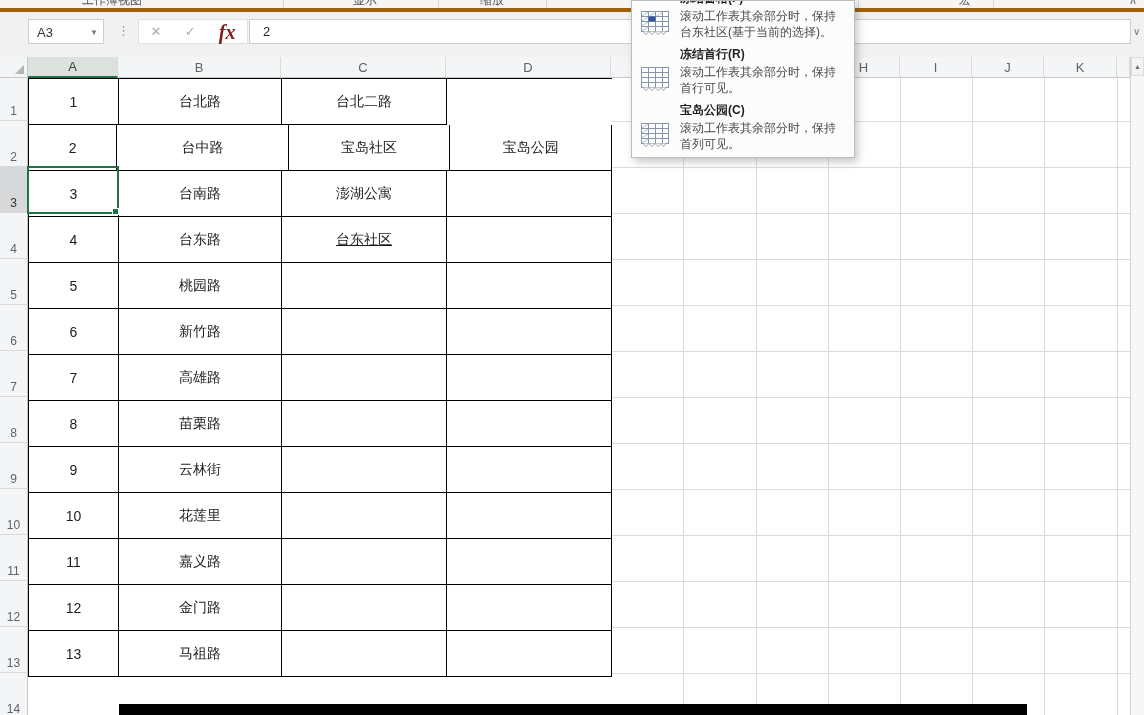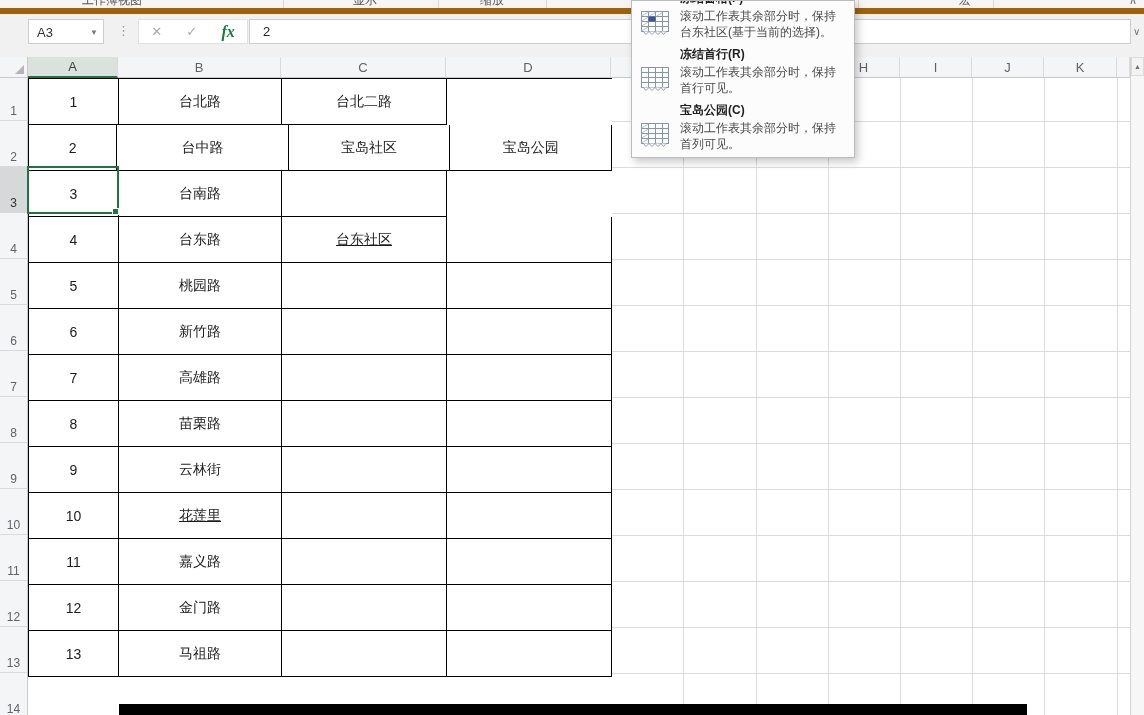--- a/index.html
+++ b/index.html
@@ -3,32 +3,32 @@
 <meta charset="utf-8">
 <style>
   html,body{margin:0;padding:0;background:#888;}
   #screen{
     position:relative;width:1144px;height:715px;overflow:hidden;
     background:#f2f1f1;
     font-family:"Liberation Sans","DejaVu Sans",sans-serif;
     -webkit-font-smoothing:antialiased;
   }
   
-  #ribbon-strip{position:absolute;left:0;top:0;width:1144px;height:8px;background:#f6f5f4;border-bottom:6px solid #a16207;overflow:hidden;z-index:2;text-decoration:underline;}
+  #ribbon-strip{position:absolute;left:0;top:0;width:1144px;height:8px;background:#f6f5f4;border-bottom:4px solid #a16207;overflow:hidden;z-index:2;text-decoration:underline;}
   .ribbon-group-label{position:absolute;top:-8px;transform:translateX(-50%);font-size:12px;color:#555;white-space:nowrap;}
   .ribbon-divider{position:absolute;top:0;width:1px;height:8px;background:#d9d7d5;}
   #collapse-ribbon{position:absolute;top:-6px;left:1129px;font-size:11px;color:#666;}
   
   #formula-row{position:absolute;left:0;top:9px;width:1144px;height:48px;background:#f2f1f1;z-index:1;}
   #name-box{position:absolute;left:28px;top:10px;width:76px;height:25px;background:#fff;border:1px solid #d0cecd;font-size:13px;color:#333;line-height:25px;padding-left:8px;box-sizing:border-box;}
   #name-box .dd{position:absolute;right:5px;top:0;font-size:8px;color:#777;}
   #fr-dots{position:absolute;left:117px;top:14px;font-size:13px;color:#9a9a9a;}
   #fx-cluster{position:absolute;left:138px;top:10px;width:110px;height:25px;background:#fff;border:1px solid #e3e1e0;box-sizing:border-box;display:flex;align-items:center;justify-content:space-around;}
   .fx-btn{font-size:13px;color:#ababab;line-height:1;}
-  #fx-btn-fx{font-family:"Liberation Serif","DejaVu Serif",serif;font-style:italic;font-weight:bold;font-size:16px;color:#15803d;}
+  #fx-btn-fx{font-family:"Liberation Serif","DejaVu Serif",serif;font-style:italic;font-weight:bold;font-size:20px;color:#7f1d1d;}
   #formula-input{position:absolute;left:249px;top:10px;width:882px;height:25px;background:#fff;border:1px solid #d0cecd;box-sizing:border-box;font-size:13px;color:#222;line-height:23px;padding-left:13px;}
   #formula-expand{position:absolute;left:1133px;top:17px;font-size:10px;color:#777;}
   
   #corner-box{position:absolute;left:0;top:57px;width:28px;height:21px;background:#f4f5f6;border-right:1px solid #c9c9c9;border-bottom:1px solid #c9c9c9;box-sizing:border-box;z-index:3;}
   #corner-box .tri{position:absolute;right:3px;bottom:3px;width:0;height:0;border-left:9px solid transparent;border-bottom:9px solid #b5b5b5;}
   .col-header{position:absolute;top:57px;height:21px;background:#f4f5f6;border-right:1px solid #dadada;border-bottom:1px solid #c9c9c9;box-sizing:border-box;display:flex;align-items:center;justify-content:center;font-size:13px;color:#5f6368;z-index:3;}
   .col-header.selected{background:#dbe2de;border-bottom:2px solid #217346;color:#39443d;}
   .row-header{position:absolute;left:0;width:28px;background:#f4f5f6;border-right:1px solid #c9c9c9;border-bottom:1px solid #dadada;box-sizing:border-box;display:flex;align-items:flex-end;justify-content:center;font-size:12px;color:#5f6368;padding-bottom:2px;z-index:3;}
   .row-header.selected{background:#d7d8d9;color:#333;}
   #grid-bg{position:absolute;left:28px;top:78px;width:1102px;height:637px;background:#fff;z-index:0;}
@@ -158,20 +158,21 @@
         </div>
         <div class="t-row">
           <div class="t-cell" style="width: 90px;">2</div>
           <div class="t-cell" style="width: 175px;">台中路</div>
           <div class="t-cell" style="width: 165px;">宝岛社区</div>
           <div class="t-cell" style="width: 165px;">宝岛公园</div>
         </div>
         <div class="t-row">
           <div class="t-cell" style="width: 90px;">3</div>
           <div class="t-cell" style="width: 163px;">台南路</div>
+          <div class="t-cell" style="width: 165px;">澎湖公寓</div>
           <div class="t-cell" style="width: 165px;"></div>
         </div>
         <div class="t-row">
           <div class="t-cell" style="width: 90px;">4</div>
           <div class="t-cell" style="width: 163px;">台东路</div>
           <div class="t-cell" style="width: 165px; text-decoration: underline;">台东社区</div>
           <div class="t-cell" style="width: 165px;"></div>
         </div>
         <div class="t-row">
           <div class="t-cell" style="width: 90px;">5</div>
@@ -198,21 +199,21 @@
           <div class="t-cell" style="width: 165px;"></div>
         </div>
         <div class="t-row">
           <div class="t-cell" style="width: 90px;">9</div>
           <div class="t-cell" style="width: 163px;">云林街</div>
           <div class="t-cell" style="width: 165px;"></div>
           <div class="t-cell" style="width: 165px;"></div>
         </div>
         <div class="t-row">
           <div class="t-cell" style="width: 90px;">10</div>
-          <div class="t-cell" style="width: 163px; text-decoration: underline;">花莲里</div>
+          <div class="t-cell" style="width: 163px;">花莲里</div>
           <div class="t-cell" style="width: 165px;"></div>
           <div class="t-cell" style="width: 165px;"></div>
         </div>
         <div class="t-row">
           <div class="t-cell" style="width: 90px;">11</div>
           <div class="t-cell" style="width: 163px;">嘉义路</div>
           <div class="t-cell" style="width: 165px;"></div>
           <div class="t-cell" style="width: 165px;"></div>
         </div>
         <div class="t-row">

